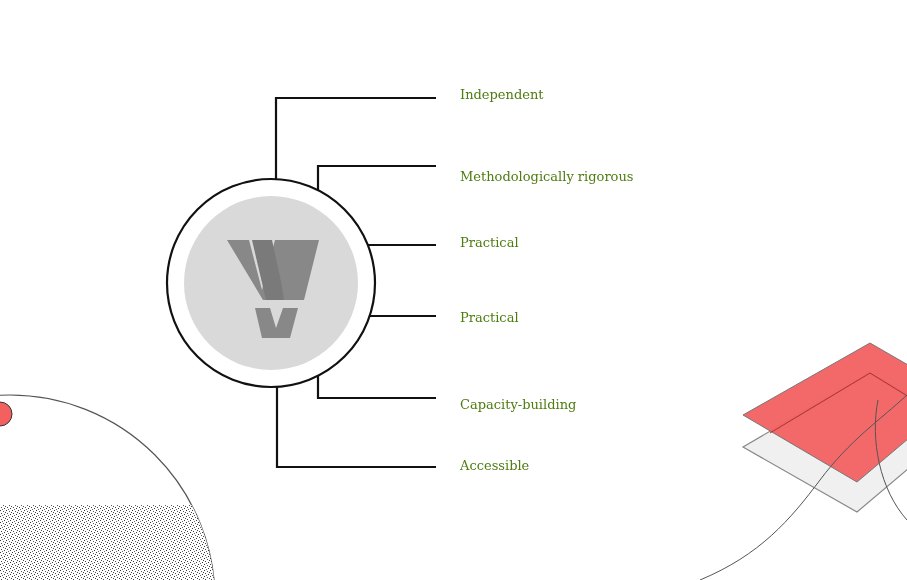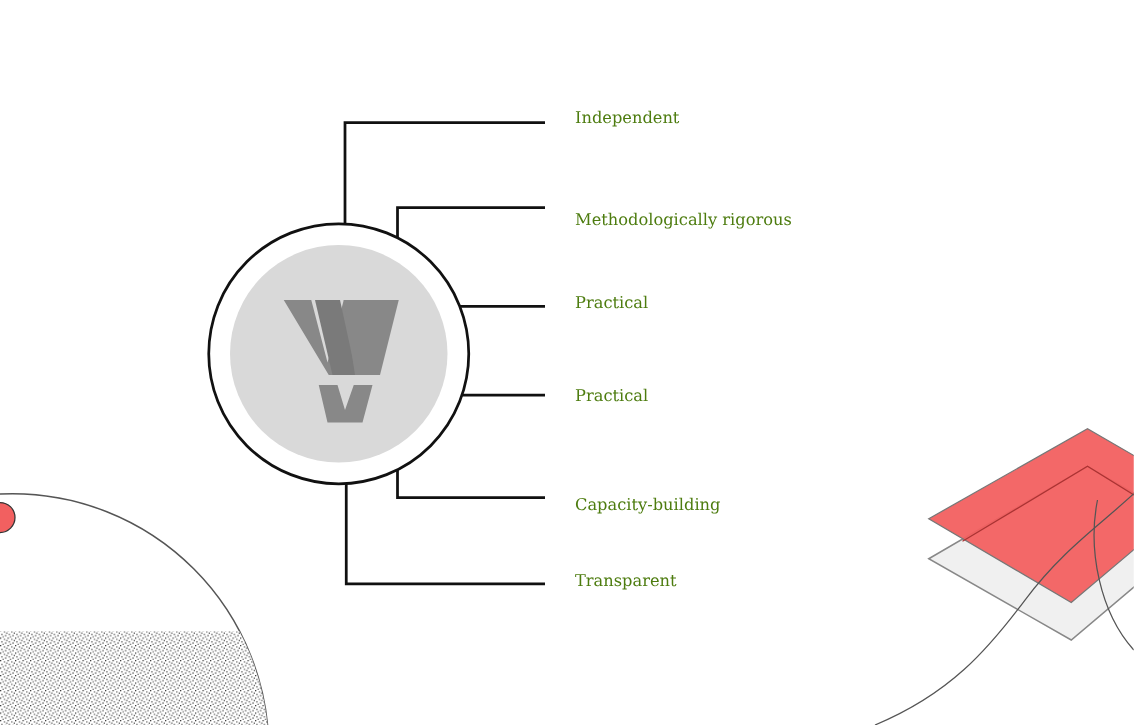--- a/index.html
+++ b/index.html
@@ -59,13 +59,13 @@
     <path d="M700 580 C 760 555, 790 520, 820 480 S 880 420, 907 395" fill="none" stroke="#555" stroke-width="1"></path>
     <path d="M878 400 C 870 440, 880 490, 907 520" fill="none" stroke="#555" stroke-width="1"></path>
   </g>
 </svg>
 
 <div class="label" style="left:460px;top:88px">Independent</div>
 <div class="label" style="left:460px;top:170px">Methodologically rigorous</div>
 <div class="label" style="left:460px;top:236px">Practical</div>
 <div class="label" style="left:460px;top:311px">Practical</div>
 <div class="label" style="left:460px;top:398px">Capacity-building</div>
-<div class="label" style="left:460px;top:459px">Transparent</div>
+<div class="label" style="left:460px;top:459px">Accessible</div>
 
 </body></html>

